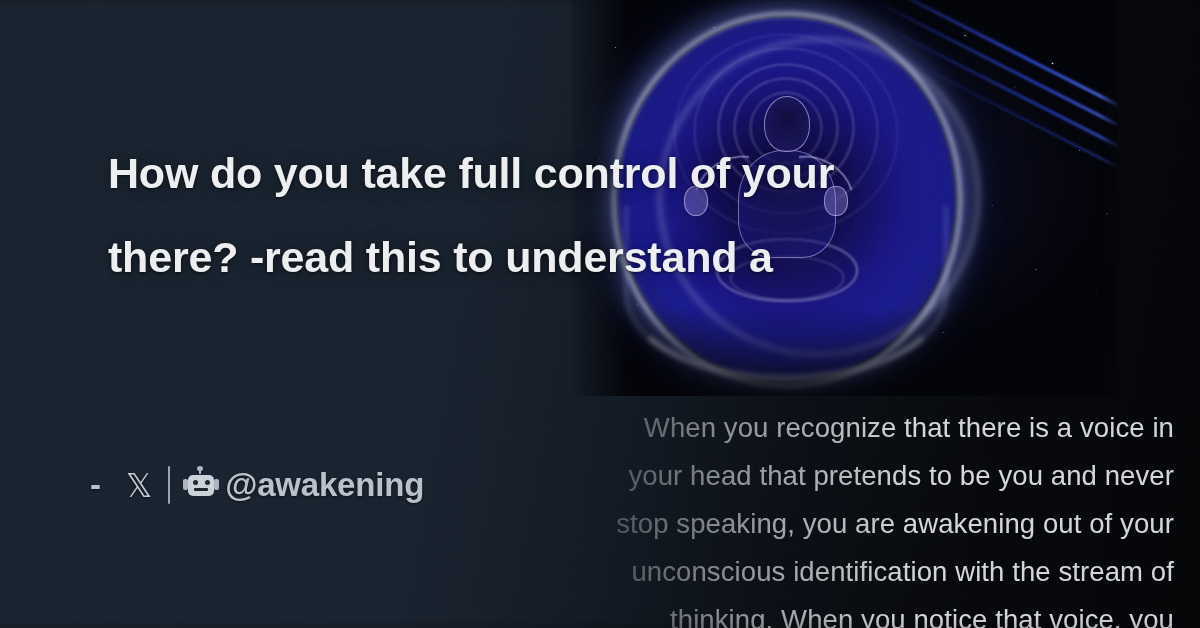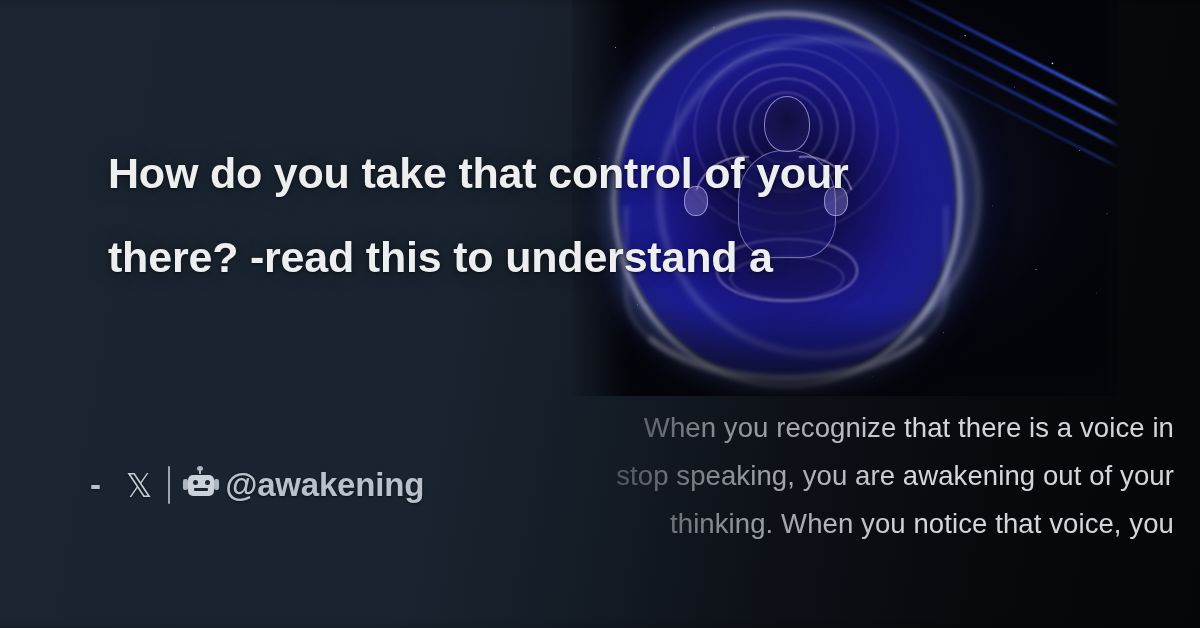--- a/index.html
+++ b/index.html
@@ -354,26 +354,28 @@
     <div class="fig-head"></div>
 
     <div class="bottom-arc"></div>
     <div class="fade-bottom"></div>
     <div class="edge-l"></div>
     <div class="edge-r"></div>
   </div>
 
   <div class="quote">
     <span class="qline">When you recognize that there is a voice in</span>
+    <span class="qline">your head that pretends to be you and never</span>
     <span class="qline">stop speaking, you are awakening out of your</span>
+    <span class="qline">unconscious identification with the stream of</span>
     <span class="qline">thinking. When you notice that voice, you</span>
   </div>
 
   <div class="headline">
-    <span class="hline">How do you take that control of your</span>
+    <span class="hline">How do you take full control of your</span>
     <span class="hline">there? -read this to understand a</span>
   </div>
 
   <div class="attrib">
     <span class="dash">-</span>
     <span class="x-logo">𝕏</span>
     <span class="pipe"></span>
     <span class="bot-icon">
       <span class="antenna-dot"></span>
       <span class="antenna"></span>

